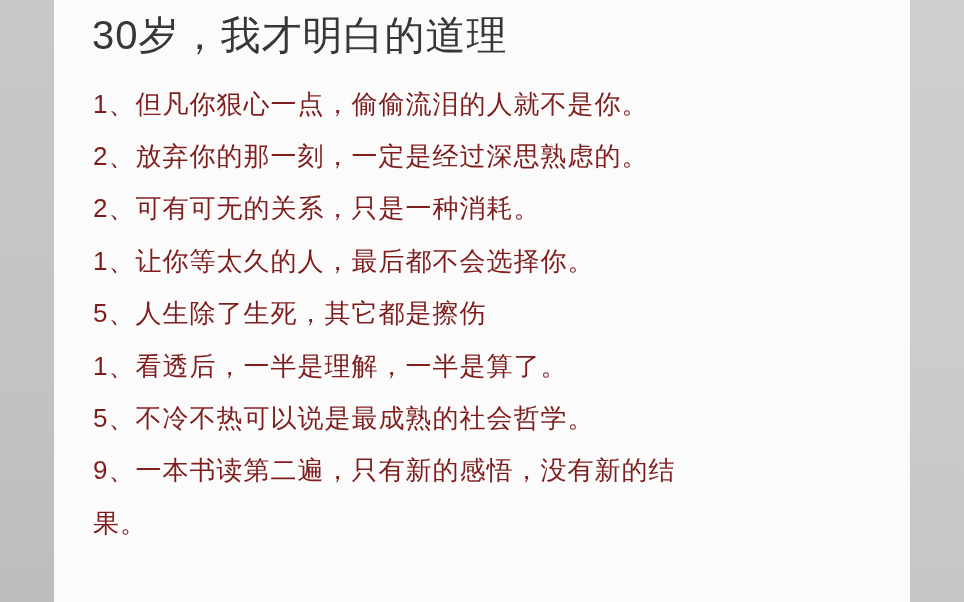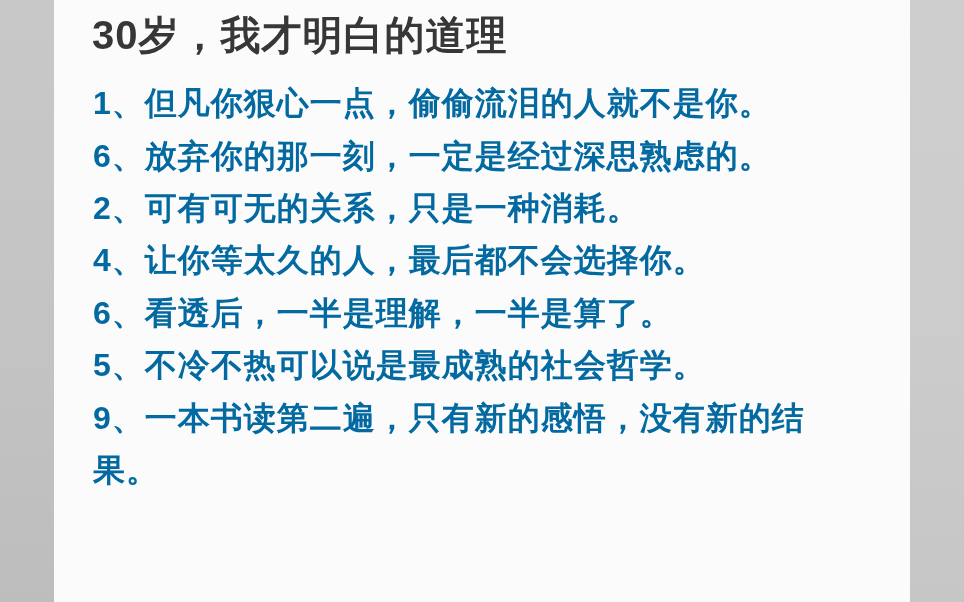--- a/index.html
+++ b/index.html
@@ -38,59 +38,60 @@
     background: #fbfbfb;
     padding-left: 39px;
     box-sizing: border-box;
   }
   .page-title {
     position: absolute;
     top: 12px;
     left: 38px;
     font-size: 40px;
     line-height: 46px;
-    font-weight: 700;
+    font-weight: 400;
     color: #373737;
     letter-spacing: 1px;
     white-space: nowrap;
   }
   .rows {
     position: absolute;
     top: 78px;
     left: 39px;
     right: 0;
   }
   .row {
     height: 52.4px;
     display: flex;
     align-items: center;
-    font-size: 32px;
-    color: #0369a1;
+    font-size: 26px;
+    color: #7f1d1d;
     letter-spacing: 1px;
     white-space: nowrap;
-    font-weight: 700;
+    font-weight: 400;
   }
 </style>
 </head>
 <body>
 
 <div class="stage">
 
   <div class="side-bar left"></div>
 
   <div class="content">
 
     <div class="page-title">30岁，我才明白的道理</div>
 
     <div class="rows">
       <div class="row">1、但凡你狠心一点，偷偷流泪的人就不是你。</div>
-      <div class="row">6、放弃你的那一刻，一定是经过深思熟虑的。</div>
+      <div class="row">2、放弃你的那一刻，一定是经过深思熟虑的。</div>
       <div class="row">2、可有可无的关系，只是一种消耗。</div>
-      <div class="row">4、让你等太久的人，最后都不会选择你。</div>
-      <div class="row">6、看透后，一半是理解，一半是算了。</div>
+      <div class="row">1、让你等太久的人，最后都不会选择你。</div>
+      <div class="row">5、人生除了生死，其它都是擦伤</div>
+      <div class="row">1、看透后，一半是理解，一半是算了。</div>
       <div class="row">5、不冷不热可以说是最成熟的社会哲学。</div>
       <div class="row">9、一本书读第二遍，只有新的感悟，没有新的结</div>
       <div class="row">果。</div>
     </div>
 
   </div>
 
   <div class="side-bar right"></div>
 
 </div>

